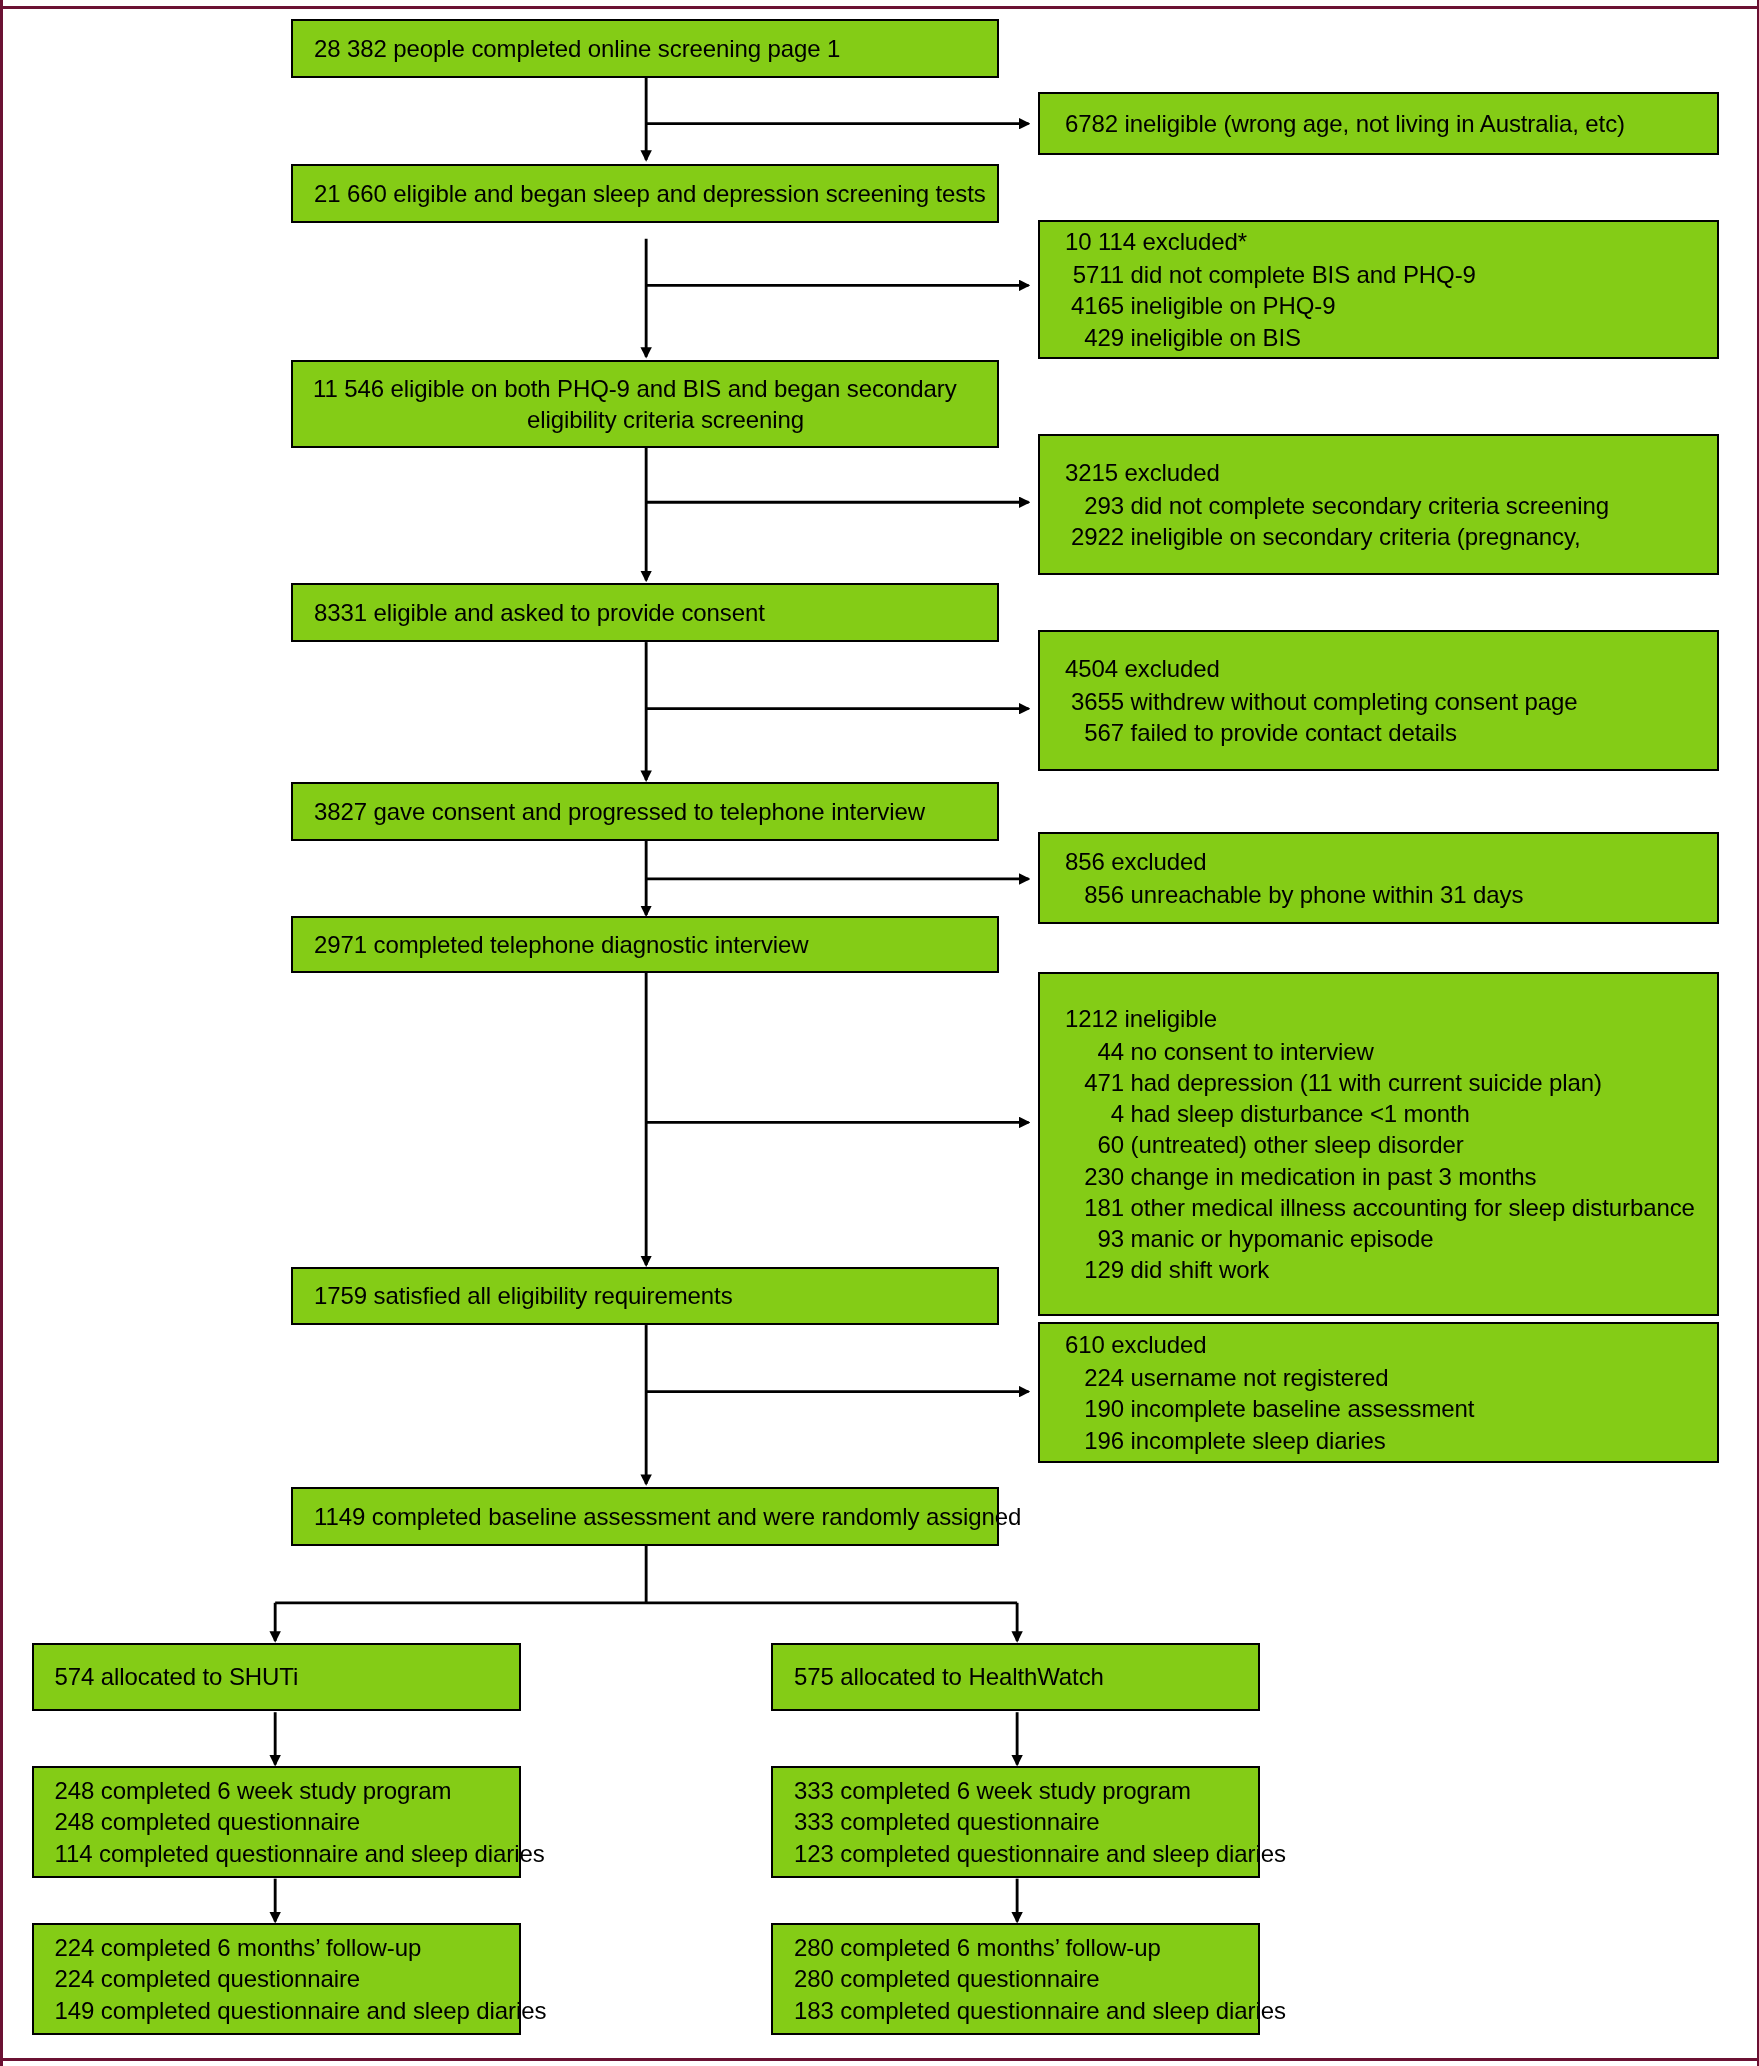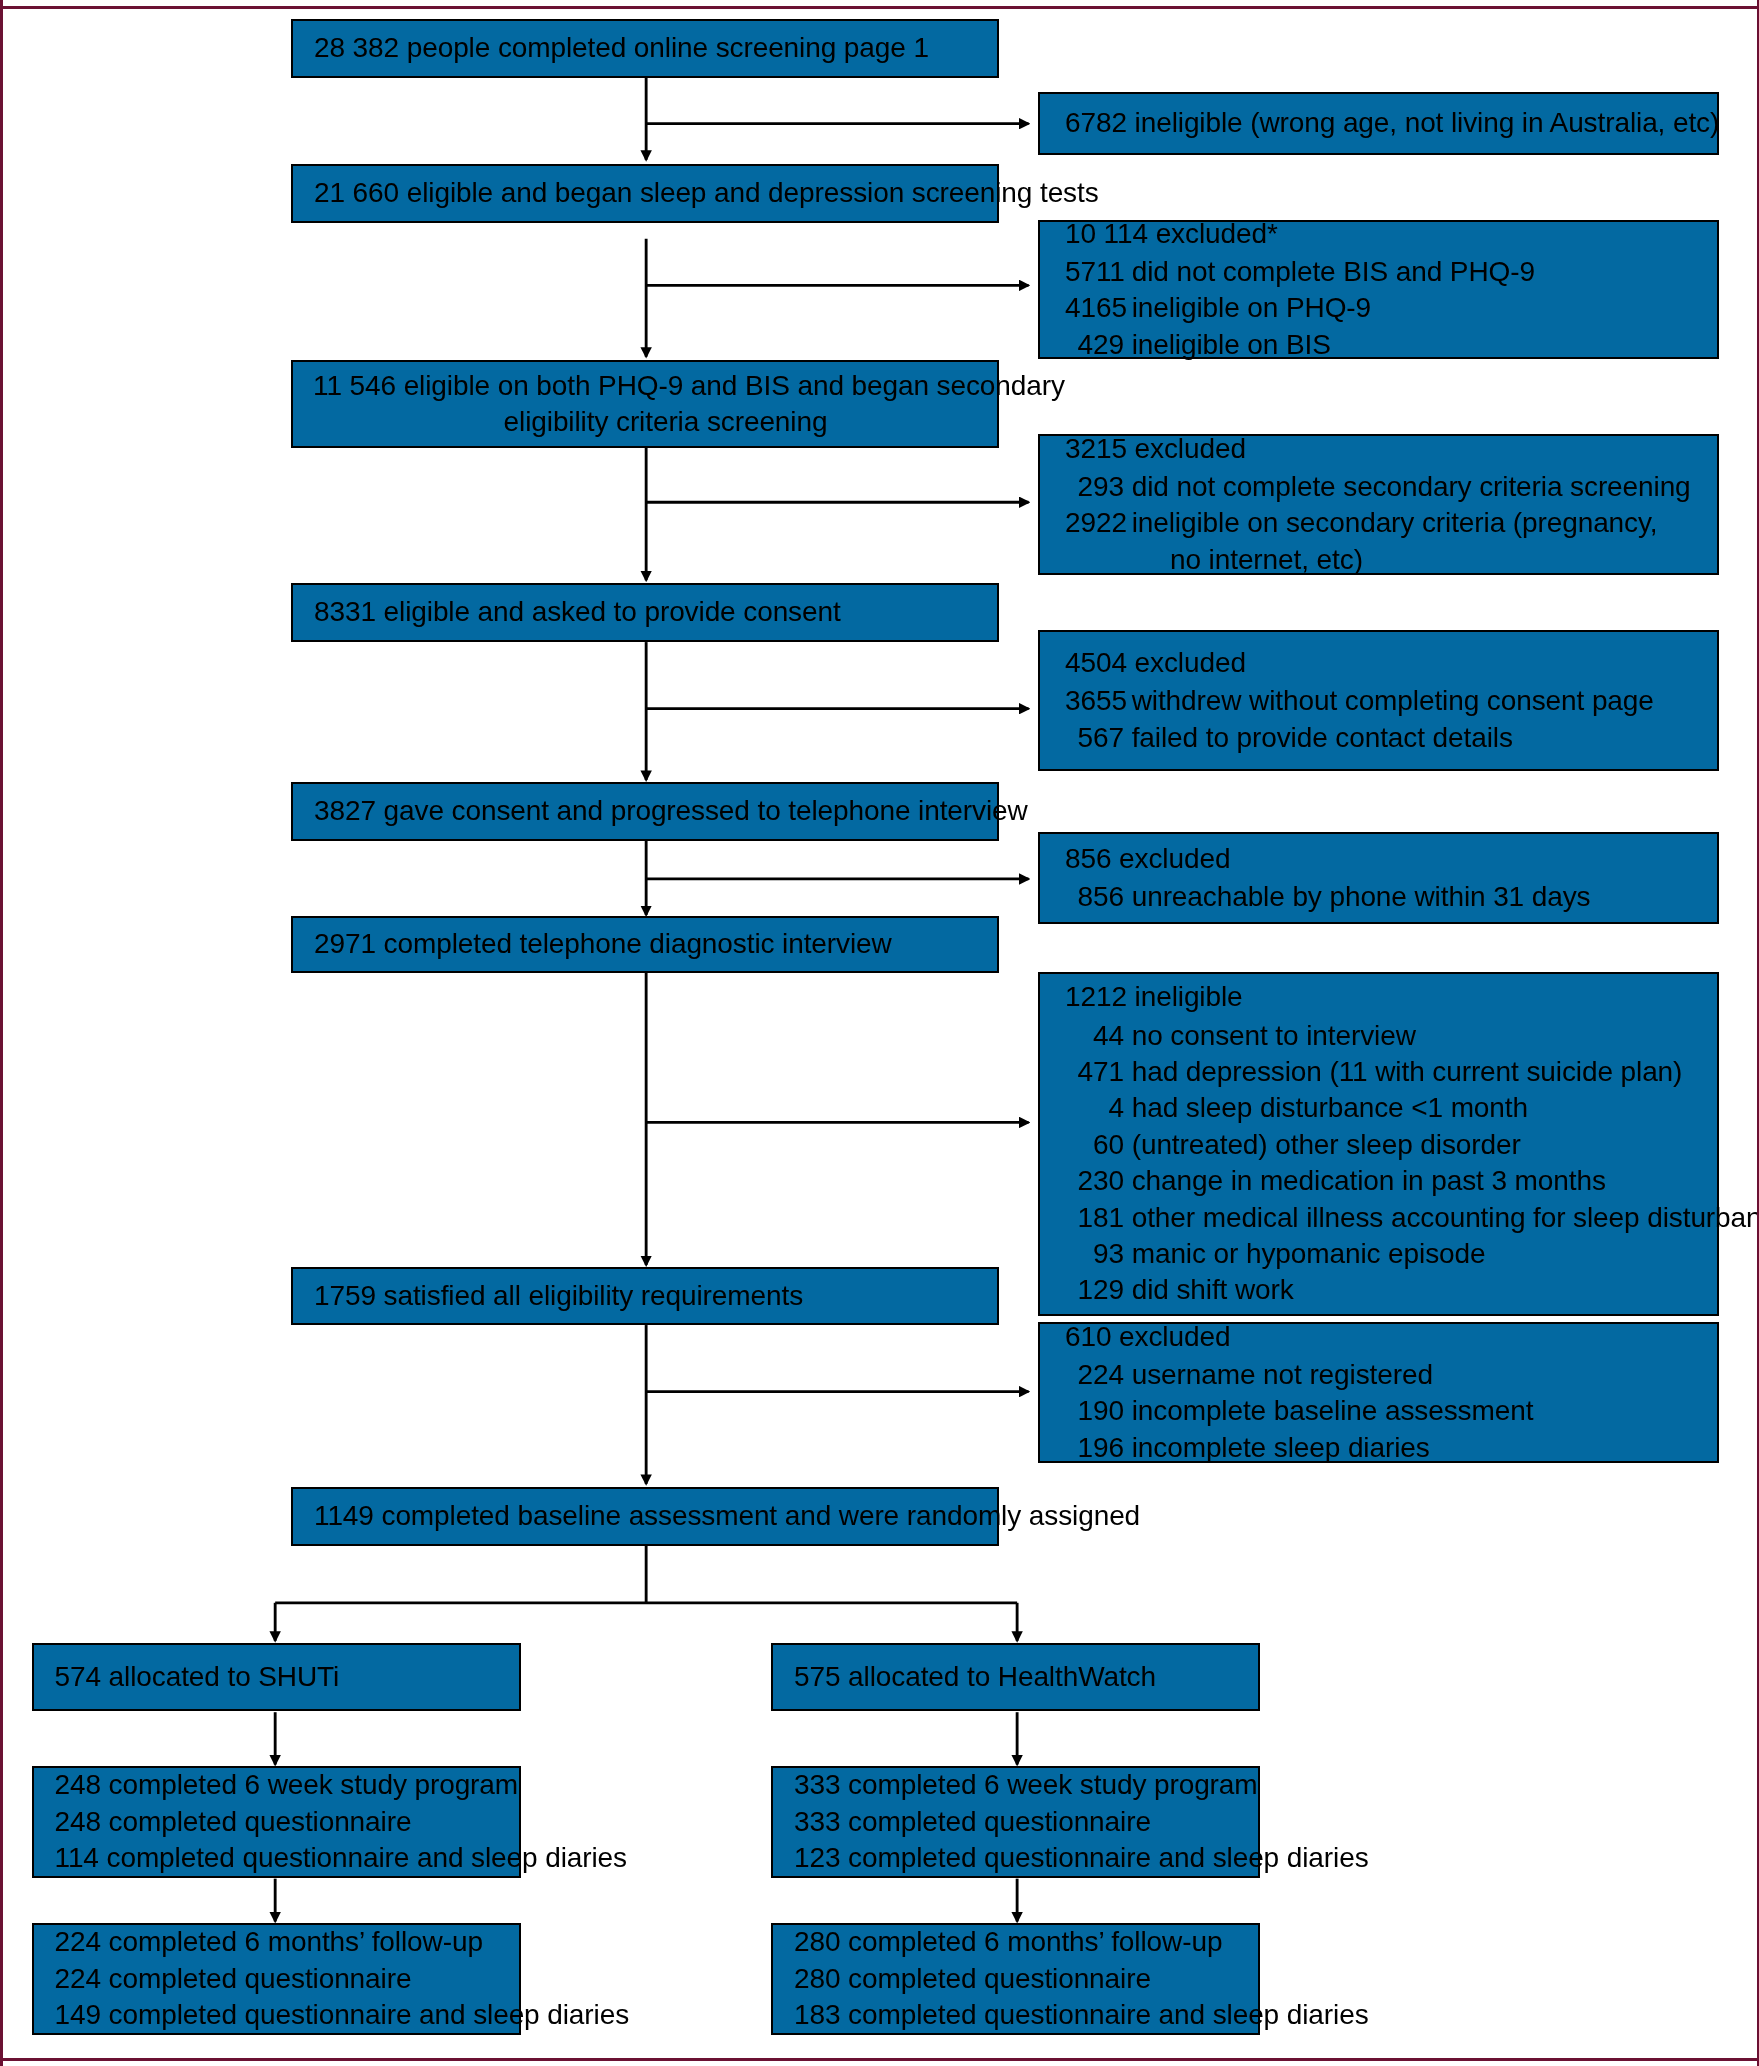--- a/index.html
+++ b/index.html
@@ -41,26 +41,26 @@
   svg.lines {
     position: absolute;
     left: 0; top: 0;
     width: 1760px;
     height: 2067px;
     pointer-events: none;
   }
   .box {
     position: absolute;
     border: 2.9px solid #000000;
-    background: #0369a1;
+    background: #84cc16;
     box-sizing: border-box;
     display: flex;
     flex-direction: column;
     justify-content: center;
-    font-size: 28px;
+    font-size: 24px;
     line-height: 1.30;
     color: #000000;
     letter-spacing: -0.1px;
   }
   .box .line {
     white-space: pre;
   }
   .box.pad-main {
     padding: 0 21px;
   }
@@ -169,21 +169,20 @@
         <span class="subline"><span class="num w-4">4165</span> <span>ineligible on PHQ-9</span></span>
         <span class="subline"><span class="num w-4">429</span> <span>ineligible on BIS</span></span>
       </span>
     </div>
 
     <div class="box pad-side" style="left:1035px; top:434px; width:681px; height:141px;">
       <span class="line">3215 excluded</span>
       <span class="subgroup">
         <span class="subline"><span class="num w-4">293</span> <span>did not complete secondary criteria screening</span></span>
         <span class="subline"><span class="num w-4">2922</span> <span>ineligible on secondary criteria (pregnancy,</span></span>
-        <span class="subline" style="padding-left:105px;">no internet, etc)</span>
       </span>
     </div>
 
     <div class="box pad-side" style="left:1035px; top:630px; width:681px; height:141px;">
       <span class="line">4504 excluded</span>
       <span class="subgroup">
         <span class="subline"><span class="num w-4">3655</span> <span>withdrew without completing consent page</span></span>
         <span class="subline"><span class="num w-4">567</span> <span>failed to provide contact details</span></span>
       </span>
     </div>

